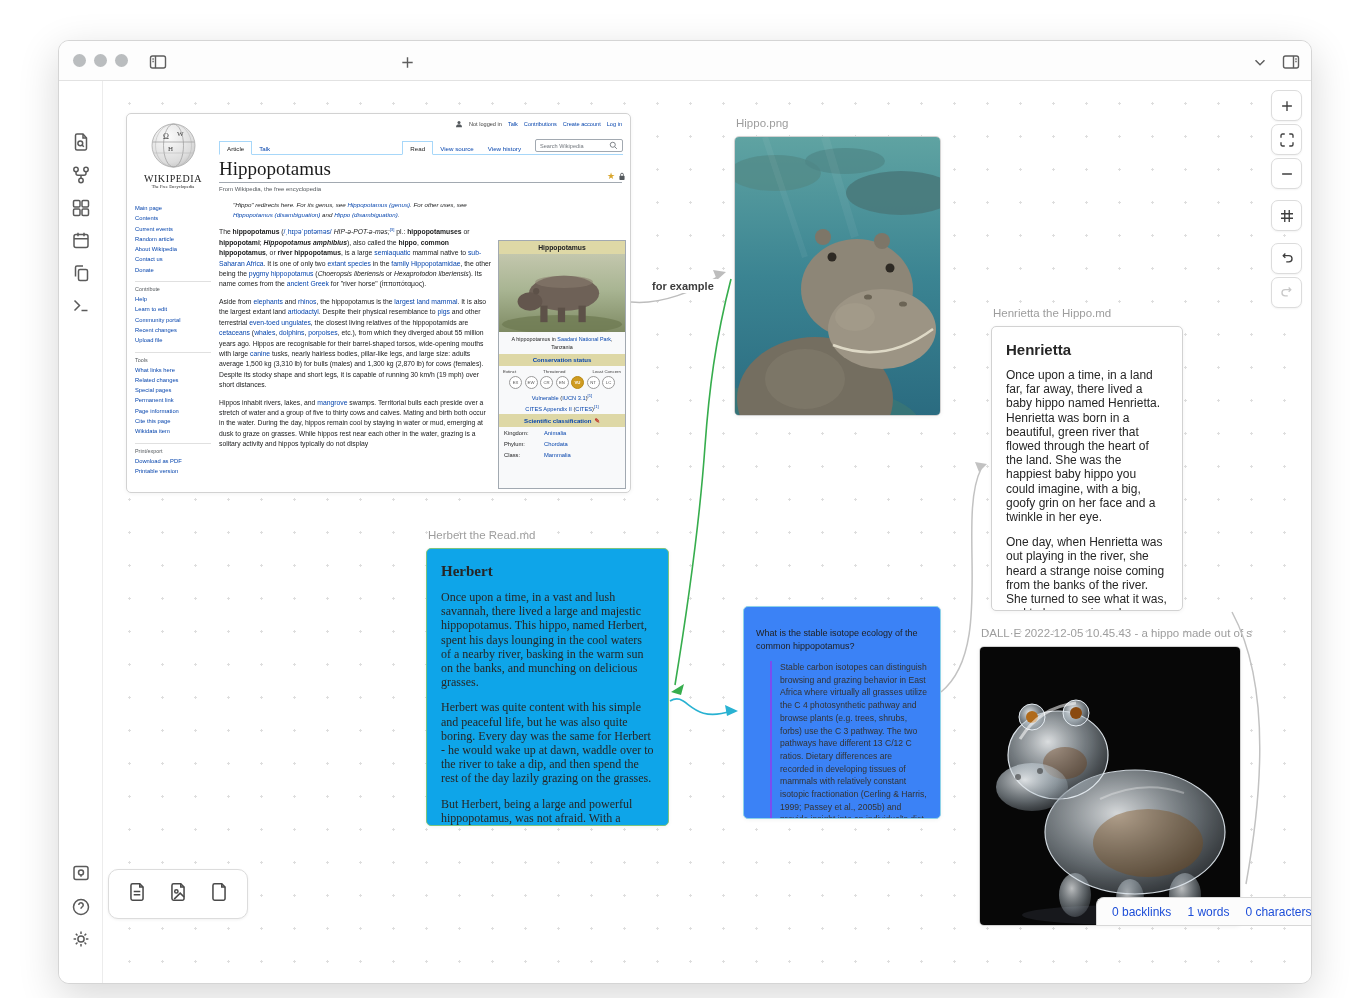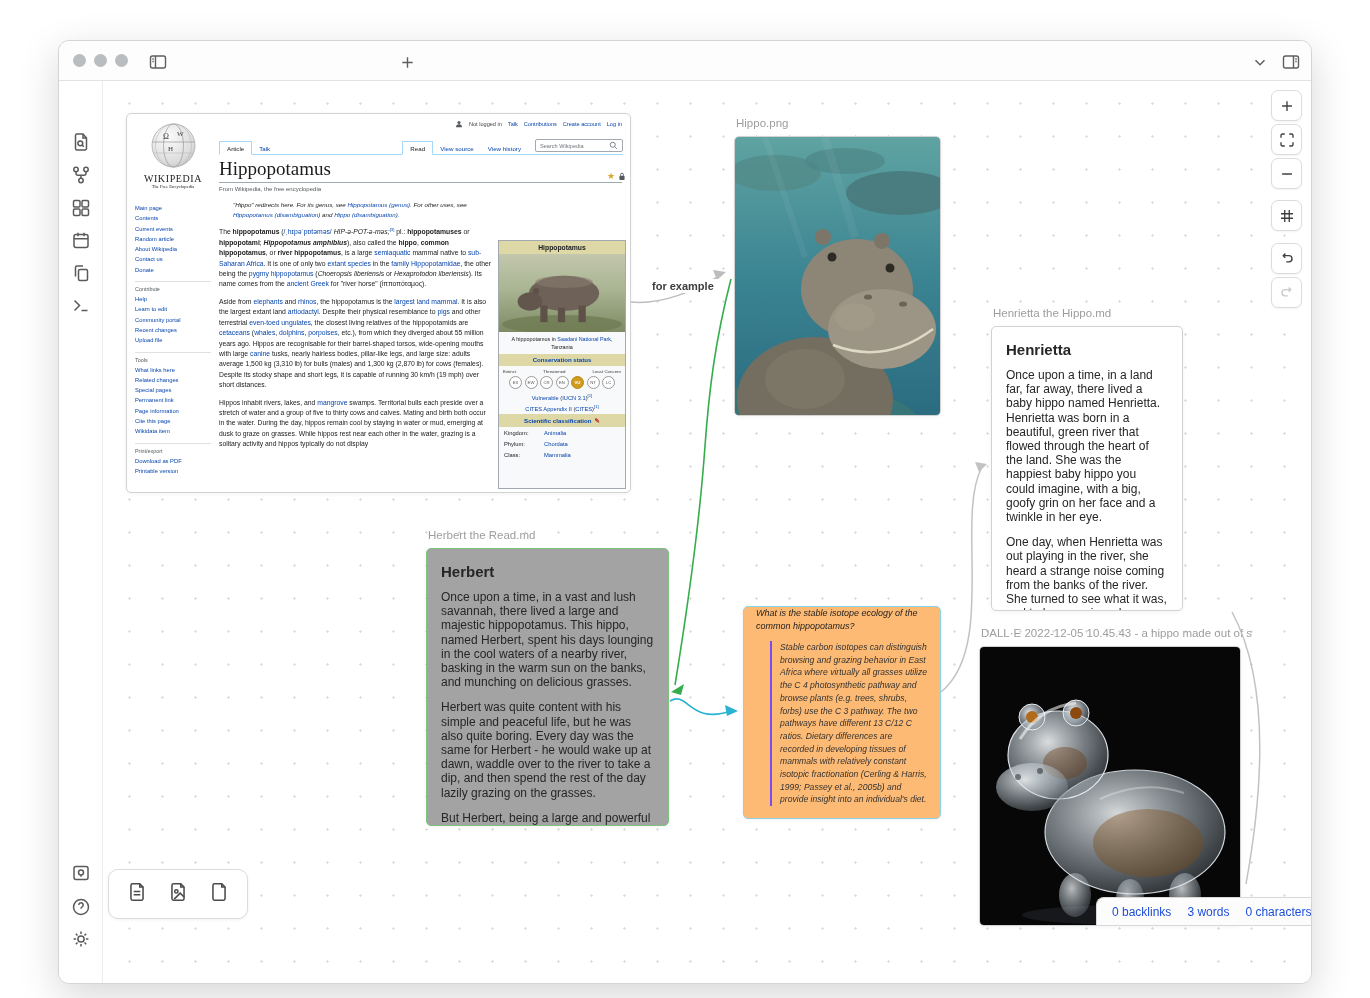--- a/index.html
+++ b/index.html
@@ -30,22 +30,22 @@
   .layer{position:absolute;inset:0;z-index:2;}
   .edges{position:absolute;inset:0;z-index:3;pointer-events:none;}
 
   .card-label{position:absolute;font-size:11.5px;color:#9d9d9d;white-space:nowrap;overflow:hidden;z-index:2;}
   .card{position:absolute;background:#fff;border:1px solid #d2d2d2;border-radius:5px;overflow:hidden;box-shadow:0 1px 4px rgba(0,0,0,.05);}
 
   
   .md-card{padding:12px 14px;color:#262626;}
   .md-card h2{font-size:15px;margin:2px 0 10px;font-weight:700;}
   .md-card p{font-size:12px;line-height:14.2px;margin:0 0 11px;}
-  .green-card{background:#a3a3a3;border-color:#7cc47e;}
-  .blue-card{background:#fdba74;border-color:#8ed2e8;padding:0 12px;color:#1f1f1f;font-style:italic;}
+  .green-card{background:#0ea5e9;border-color:#7cc47e;font-family:Liberation Serif, serif;}
+  .blue-card{background:#3b82f6;border-color:#8ed2e8;padding:20px 12px;color:#1f1f1f;}
   .blue-card .q{font-size:9px;line-height:13px;margin:0 0 8px;}
   .blue-card .quote{margin:0 0 0 14px;border-left:2px solid #7b4df0;padding-left:8px;font-size:8.6px;line-height:12.7px;color:#333;}
 
   
   .edge-label{position:absolute;left:588px;top:238px;background:#fff;padding:1px 5px;font-size:11px;font-weight:700;color:#3d3d3d;z-index:4;}
 
   
   .controls{position:absolute;right:9px;z-index:10;}
   .ctl{position:absolute;right:0;width:31px;height:31px;background:#fff;border:1px solid #dcdcdc;border-radius:7px;
     display:flex;align-items:center;justify-content:center;box-shadow:0 1px 2px rgba(0,0,0,.05);color:#3f3f3f;}
@@ -549,17 +549,17 @@
     <span>
       <svg width="22" height="22" viewBox="0 0 20 20" fill="none" stroke="#4a4a4a" stroke-width="1.4">
         <path d="M12.5 2.5H6A1.5 1.5 0 0 0 4.5 4v12A1.5 1.5 0 0 0 6 17.5h8a1.5 1.5 0 0 0 1.5-1.5V5.5z"></path>
         <path d="M12.5 2.5v3h3"></path>
       </svg>
     </span>
   </div>
 
   <div class="statusbar">
     <span>0 backlinks</span>
-    <span>3 words</span>
+    <span>1 words</span>
     <span>0 characters</span>
   </div>
 
 </div>
 
 </body></html>

